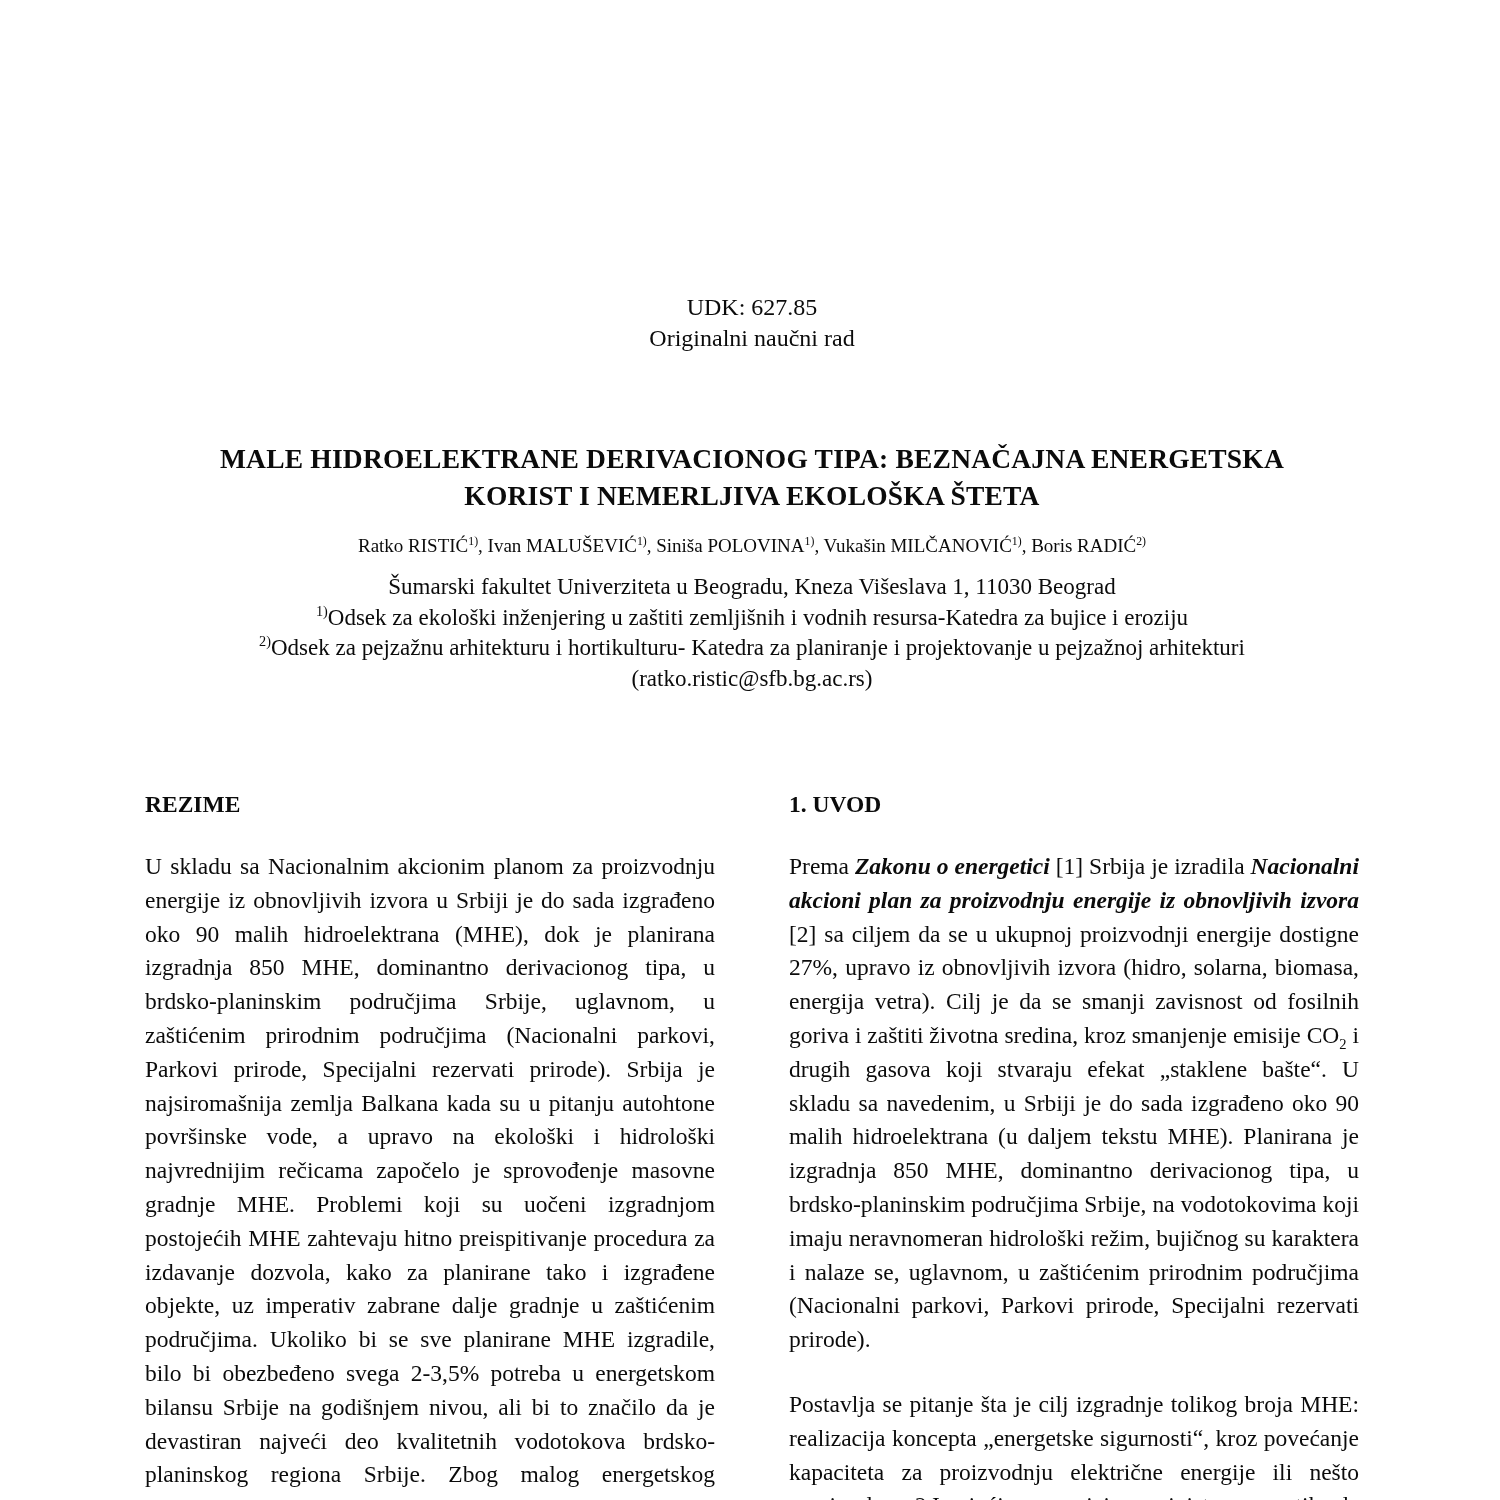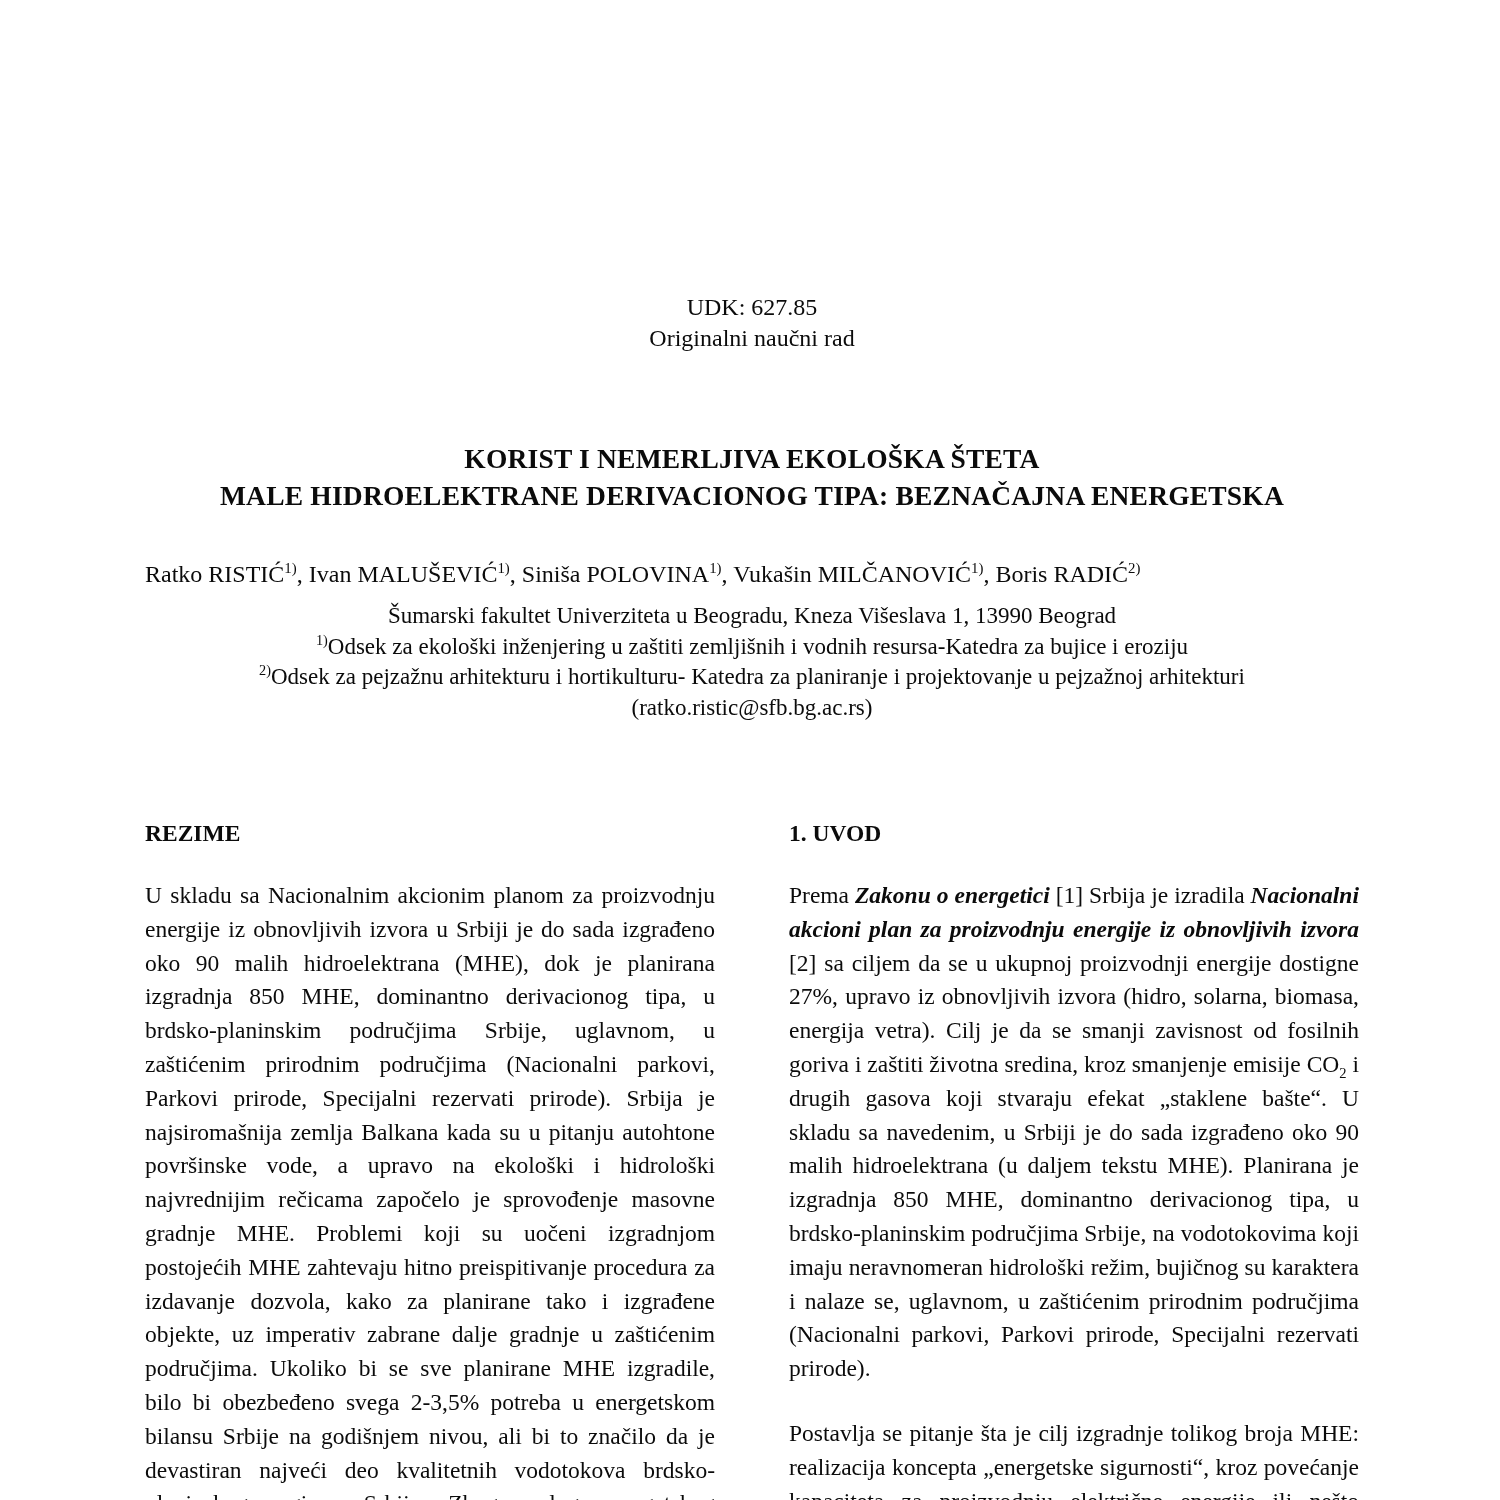--- a/index.html
+++ b/index.html
@@ -26,22 +26,23 @@
   }
   .paper-title {
     margin-top: 86px;
     text-align: center;
     font-weight: bold;
     font-size: 27.5px;
     line-height: 37px;
     letter-spacing: 0.2px;
   }
   .authors-line {
-    margin-top: 45px;
-    font-size: 24px;
+    margin-top: 16px;
+    text-align: center;
+    font-size: 19px;
     line-height: 31px;
   }
   .affil-block {
     margin-top: 11px;
     text-align: center;
     font-size: 23px;
     line-height: 30.5px;
   }
   sup { font-size: 0.62em; line-height: 0; }
   sub { font-size: 0.62em; line-height: 0; }
@@ -69,28 +70,28 @@
 <body>
 
 <div class="page">
 
   <div class="head-right">
     <div>UDK: 627.85</div>
     <div>Originalni naučni rad</div>
   </div>
 
   <div class="paper-title">
+    <div>MALE HIDROELEKTRANE DERIVACIONOG TIPA: BEZNAČAJNA ENERGETSKA</div>
     <div>KORIST I NEMERLJIVA EKOLOŠKA ŠTETA</div>
-    <div>MALE HIDROELEKTRANE DERIVACIONOG TIPA: BEZNAČAJNA ENERGETSKA</div>
   </div>
 
   <div class="authors-line"><span><span>Ratko RISTIĆ</span><sup>1)</sup></span><span><span>, Ivan MALUŠEVIĆ</span><sup>1)</sup></span><span><span>, Siniša POLOVINA</span><sup>1)</sup></span><span><span>, Vukašin MILČANOVIĆ</span><sup>1)</sup></span><span><span>, Boris RADIĆ</span><sup>2)</sup></span></div>
 
   <div class="affil-block">
-    <div>Šumarski fakultet Univerziteta u Beogradu, Kneza Višeslava 1, 13990 Beograd</div>
+    <div>Šumarski fakultet Univerziteta u Beogradu, Kneza Višeslava 1, 11030 Beograd</div>
     <div><sup>1)</sup><span>Odsek za ekološki inženjering u zaštiti zemljišnih i vodnih resursa-Katedra za bujice i eroziju</span></div>
     <div><sup>2)</sup><span>Odsek za pejzažnu arhitekturu i hortikulturu- Katedra za planiranje i projektovanje u pejzažnoj arhitekturi</span></div>
     <div>(ratko.ristic@sfb.bg.ac.rs)</div>
   </div>
 
   <div class="cols">
 
     <div class="col">
       <div class="section-heading">REZIME</div>
       <p class="body-par">U skladu sa Nacionalnim akcionim planom za proizvodnju energije iz obnovljivih izvora u Srbiji je do sada izgrađeno oko 90 malih hidroelektrana (MHE), dok je planirana izgradnja 850 MHE, dominantno derivacionog tipa, u brdsko-planinskim područjima Srbije, uglavnom, u zaštićenim prirodnim područjima (Nacionalni parkovi, Parkovi prirode, Specijalni rezervati prirode). Srbija je najsiromašnija zemlja Balkana kada su u pitanju autohtone površinske vode, a upravo na ekološki i hidrološki najvrednijim rečicama započelo je sprovođenje masovne gradnje MHE. Problemi koji su uočeni izgradnjom postojećih MHE zahtevaju hitno preispitivanje procedura za izdavanje dozvola, kako za planirane tako i izgrađene objekte, uz imperativ zabrane dalje gradnje u zaštićenim područjima. Ukoliko bi se sve planirane MHE izgradile, bilo bi obezbeđeno svega 2-3,5% potreba u energetskom bilansu Srbije na godišnjem nivou, ali bi to značilo da je devastiran najveći deo kvalitetnih vodotokova brdsko-planinskog regiona Srbije. Zbog malog energetskog doprinosa, a fatalnih ekoloških posledica, vlasti u SAD su uklonile više od 1.000 MHE, u periodu 1993-2017. Slični procesi se odvijaju u Francuskoj, Španiji, Nemačkoj i Švedskoj. Drugi načini proizvodnje energije</p>

